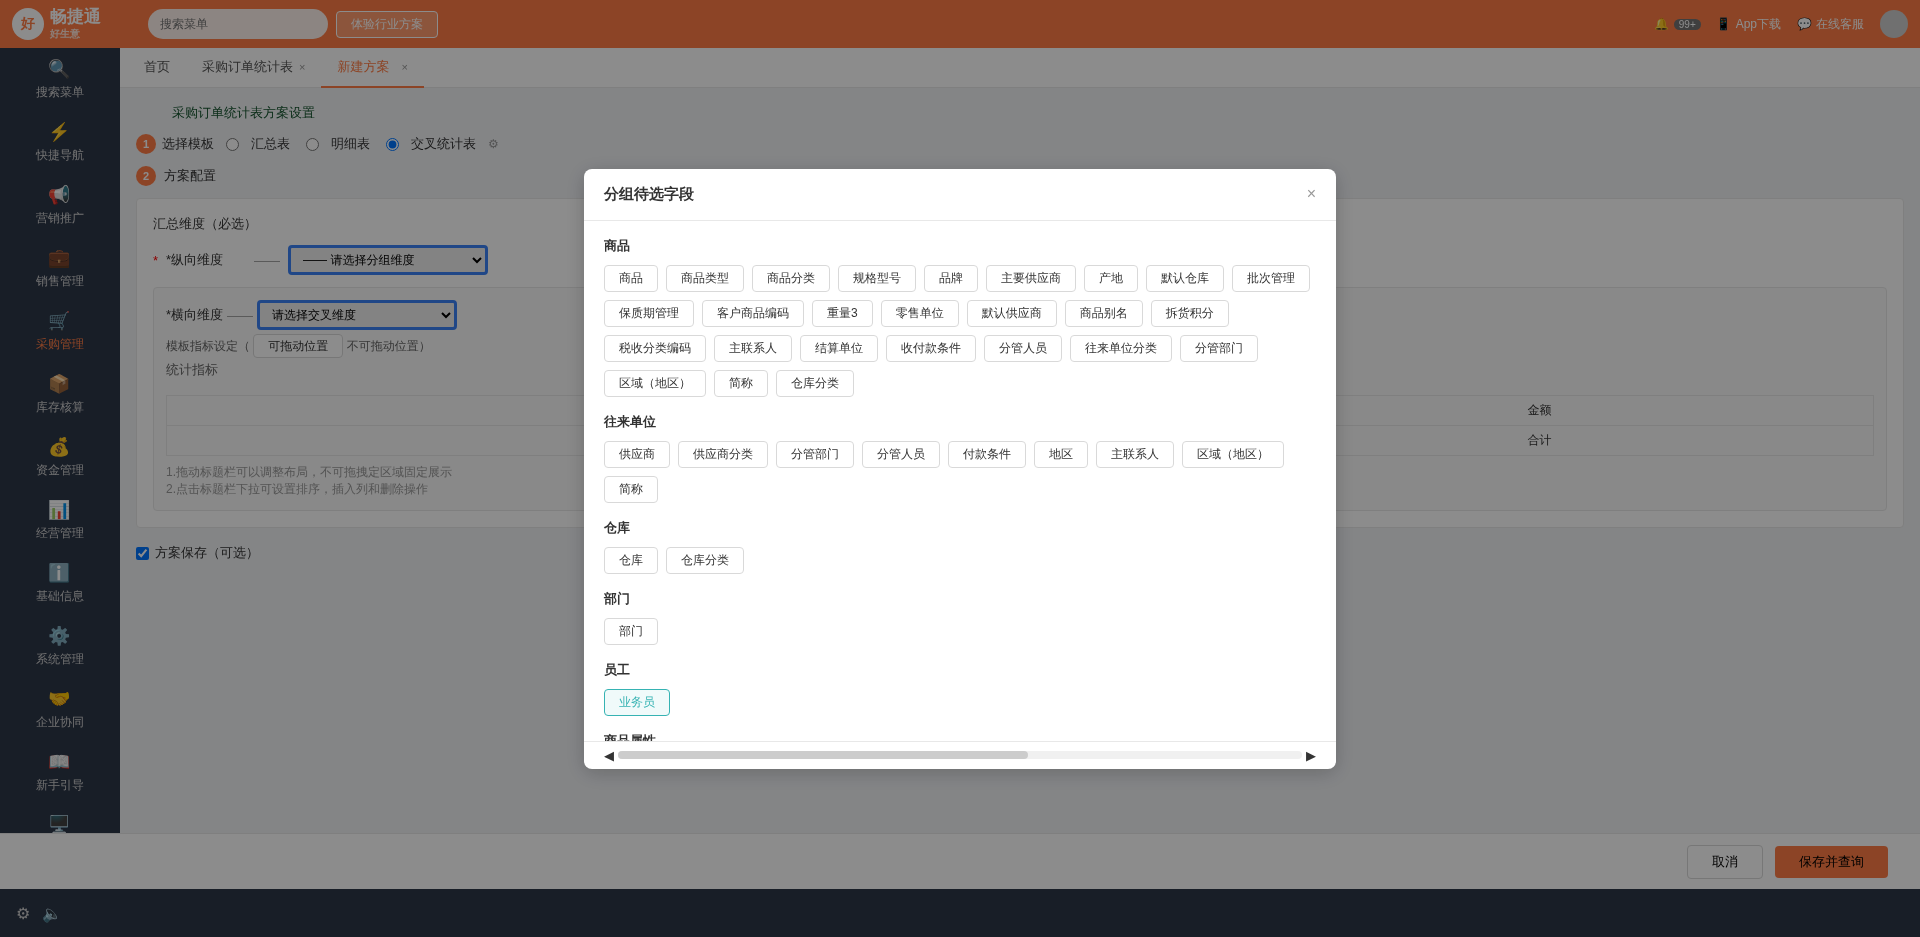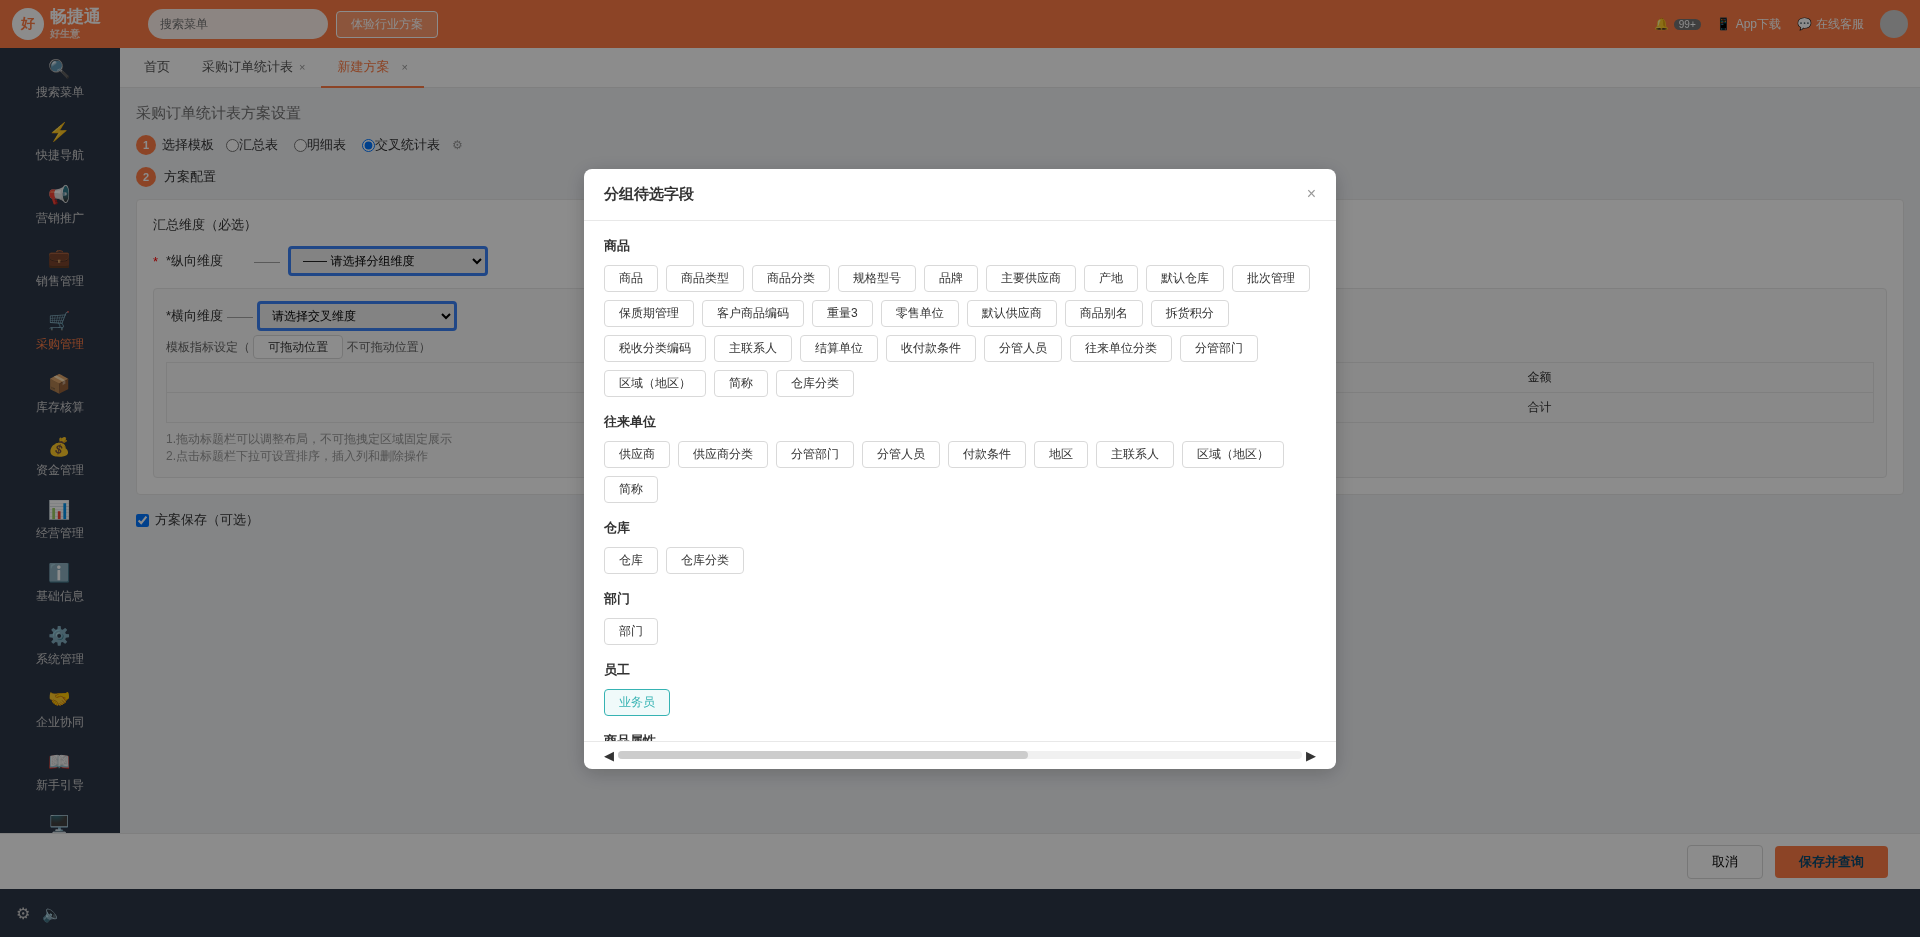--- a/index.html
+++ b/index.html
@@ -81,32 +81,32 @@
     .sidebar-item .icon { font-size: 18px; }
     .sidebar-item.active { color: #ff7d45; }
 
     
     .main {
       margin-top: 88px; margin-left: 120px; padding: 16px;
       min-height: calc(100vh - 88px);
     }
 
     
-    .content-header { font-size: 15px; color: #737373; margin-bottom: 12px; }
+    .content-header { font-size: 13px; color: #14532d; margin-bottom: 12px; margin-left: 36px; }
     .step {
       display: flex; align-items: center; gap: 6px; font-size: 13px;
     }
     .step-num {
       width: 20px; height: 20px; border-radius: 50%;
       background: #ff7d45; color: white;
       display: flex; align-items: center; justify-content: center;
       font-size: 11px; font-weight: bold;
     }
     .radio-group { display: flex; gap: 16px; align-items: center; font-size: 13px; }
-    .radio-group label { display: flex; align-items: center; gap: 0; cursor: pointer; }
+    .radio-group label { display: flex; align-items: center; gap: 12px; cursor: pointer; }
 
     .form-panel {
       background: white; padding: 16px; border-radius: 4px;
       border: 1px solid #e8e8e8;
     }
     .form-row { display: flex; align-items: center; gap: 8px; margin-bottom: 12px; font-size: 13px; }
     .form-label { color: #333; min-width: 80px; }
     .required { color: red; }
     .form-select {
       width: 200px; height: 30px; border: 3px solid #3b82f6;
@@ -197,22 +197,22 @@
       background: #fff; border-top: 1px solid #e8e8e8;
       display: flex; align-items: center; justify-content: flex-end;
       padding: 0 32px; z-index: 190; gap: 12px;
     }
     .btn-cancel {
       padding: 7px 24px; border: 1px solid #d9d9d9;
       border-radius: 4px; background: white; cursor: pointer; font-size: 13px;
     }
     .btn-primary {
       padding: 7px 24px; border: none;
-      border-radius: 4px; background: #ff7d45; color: #0c4a6e;
-      cursor: pointer; font-size: 13px; font-weight: bold;
+      border-radius: 4px; background: #ff7d45; color: #000000;
+      cursor: pointer; font-size: 13px; font-weight: normal;
     }
   </style>
 </head>
 <body>
 
 <div class="top-bar">
   <div class="logo-area">
     <div class="logo-icon">好</div>
     <div>
       <div style="font-size:17px;line-height:1.2;">畅捷通</div>
@@ -368,20 +368,23 @@
           <option>请选择交叉维度</option>
         </select>
       </div>
 
       <div style="font-size:12px; color:#666; margin-bottom:6px;">
         <span>模板指标设定（</span>
         <span class="tag teal">可拖动位置</span>
         <span>不可拖动位置）</span>
       </div>
 
+      <div class="indicator-section">
+        <div class="indicator-title">统计指标</div>
+      </div>
 
       <table class="stats-table">
         <thead>
           <tr>
             <th>
               <span>主数量</span> ▼
             </th>
             <th>金额</th>
           </tr>
         </thead>

